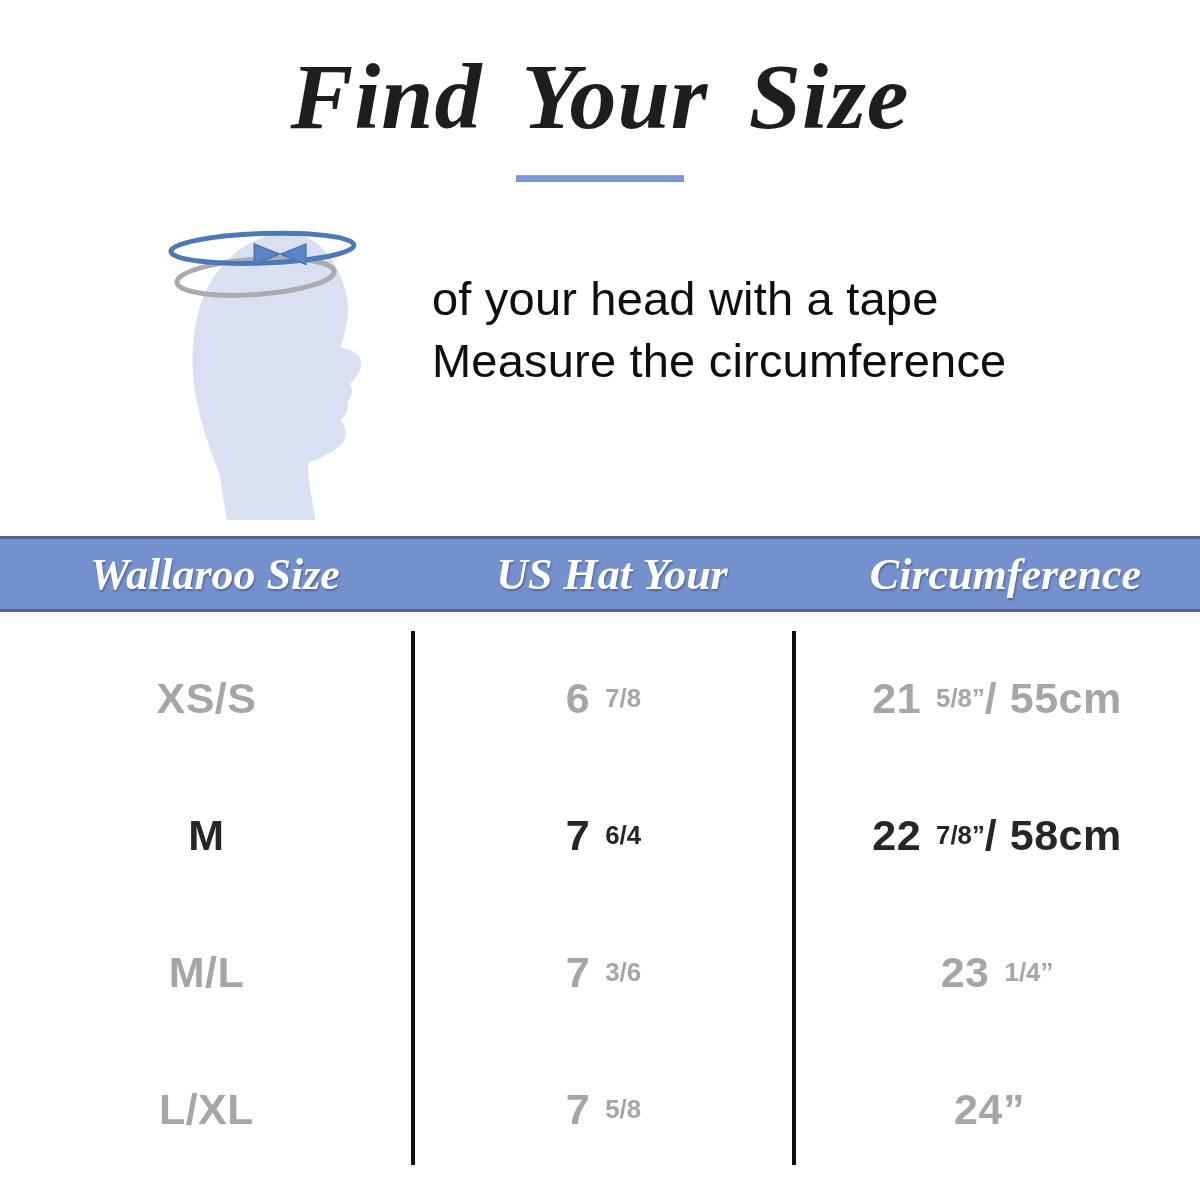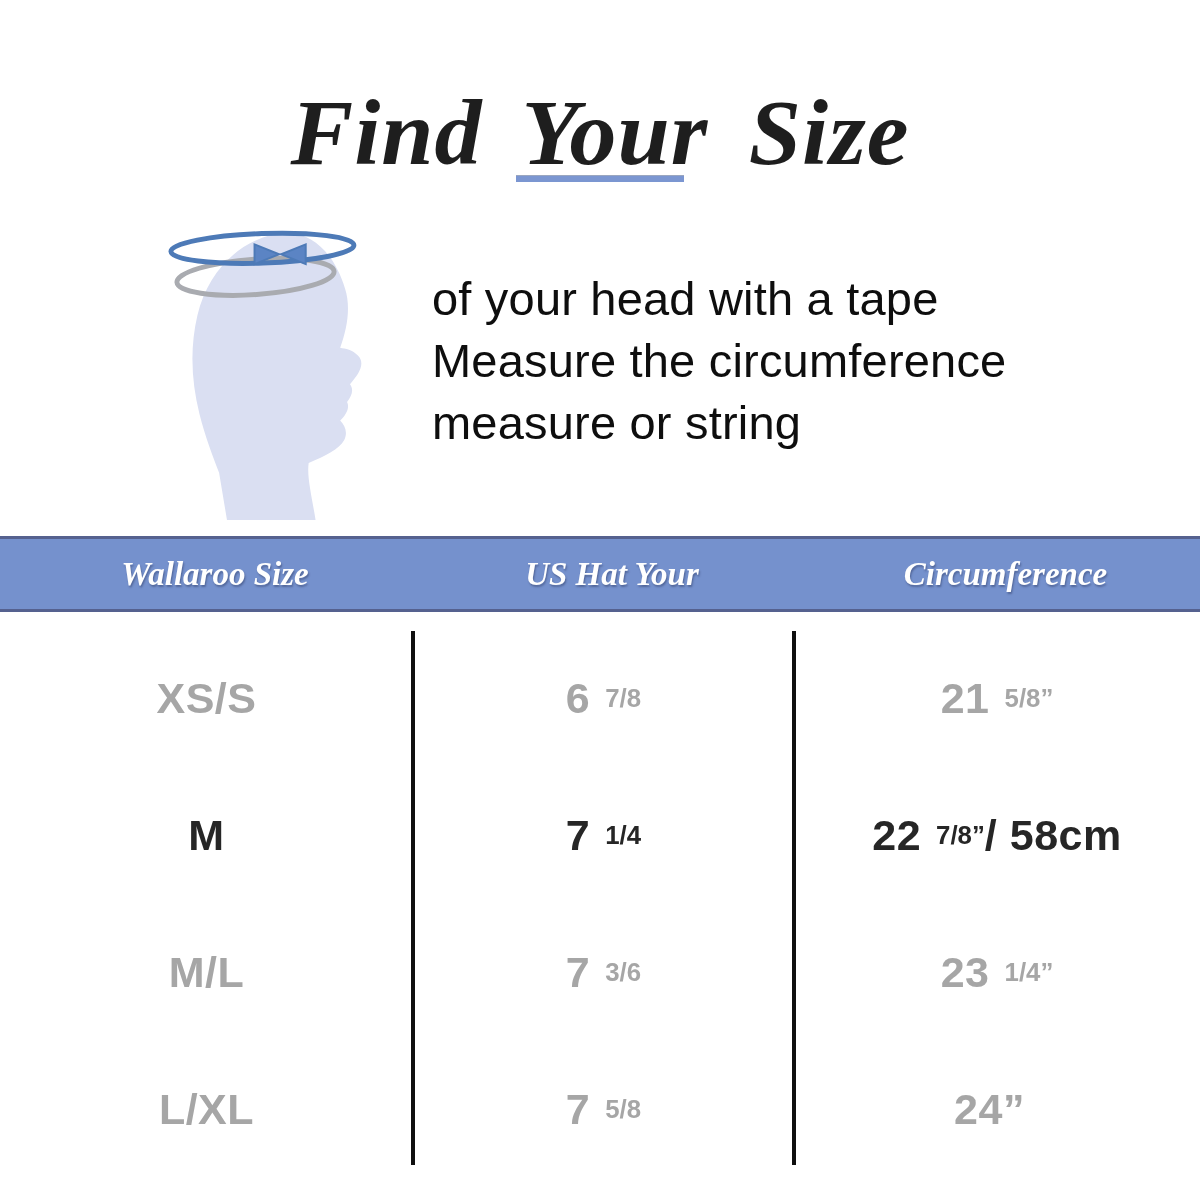--- a/index.html
+++ b/index.html
@@ -10,21 +10,20 @@
   }
 
   
   .page-title{
     position:absolute;top:42px;left:0;width:1200px;
     text-align:center;
     font-family:"Liberation Serif", serif;
     font-style:italic;font-weight:bold;
     font-size:94px;letter-spacing:1px;word-spacing:16px;
     color:#1e1e1e;
-    margin-top:36px;
   }
   .title-underline{
     position:absolute;top:175px;left:516px;width:168px;height:6px;
     background:#7b96d1;border-top:1px solid #9aa6bf;
   }
 
   
   .illustration{position:absolute;top:205px;left:138px;width:300px;height:315px;}
   .instruction{
     position:absolute;top:268px;left:432px;width:640px;
@@ -39,21 +38,21 @@
     background:#7591cd;
     border-top:3px solid #55618f;
     border-bottom:3px solid #55618f;
     display:grid;grid-template-columns:413px 381px 406px;
     align-items:center;
   }
   .table-header-bar .col-head{
     text-align:center;
     font-family:"Liberation Serif", serif;
     font-style:italic;font-weight:bold;
-    font-size:33px;color:#ffffff;
+    font-size:44px;color:#ffffff;
     text-shadow:1px 2px 2px rgba(40,50,90,0.45);
     padding-left:17px;
   }
 
   .table-body{
     position:absolute;top:630px;left:0;width:976px;
     display:grid;grid-template-columns:413px 381px 406px;
     grid-auto-rows:137px;
   }
   .cell{
@@ -105,46 +104,46 @@
   <g>
     <ellipse cx="124" cy="44" rx="93" ry="15" fill="none" stroke="#4d7ab7" stroke-width="5" transform="rotate(-2 124 44)"></ellipse>
     <polygon points="116,40 141,50 116,60" fill="#5b84c4" stroke="#4d7ab7" stroke-width="2"></polygon>
     <polygon points="168,40 143,50 168,60" fill="#5b84c4" stroke="#4d7ab7" stroke-width="2"></polygon>
   </g>
 </svg>
 
 <div class="instruction">
   <div>of your head with a tape</div>
   <div>Measure the circumference</div>
-  <div>measure or string</div>
 </div>
 
 <div class="table-header-bar">
   <div class="col-head">Wallaroo Size</div>
   <div class="col-head">US Hat Your</div>
   <div class="col-head">Circumference</div>
 </div>
 
 <div class="table-body">
 
   <div class="cell">XS/S</div>
   <div class="cell">
     <span>6</span>
       <sup class="frac">7/8</sup>
   </div>
   <div class="cell">
     <span>21</span>
       <sup class="frac">5/8”</sup>
+      <span> / 55cm</span>
   </div>
 
   <div class="row-highlight" style="display:contents">
     <div class="cell">M</div>
     <div class="cell">
       <span>7</span>
-        <sup class="frac">1/4</sup>
+        <sup class="frac">6/4</sup>
     </div>
     <div class="cell">
       <span>22</span>
         <sup class="frac">7/8”</sup>
         <span> / 58cm</span>
     </div>
   </div>
 
   <div class="cell">M/L</div>
   <div class="cell">

